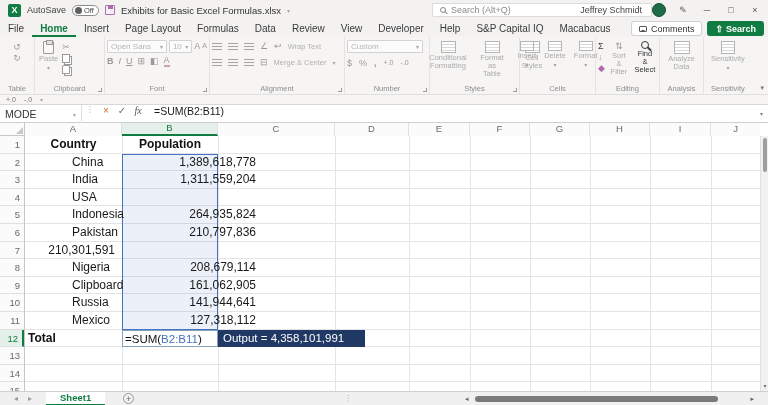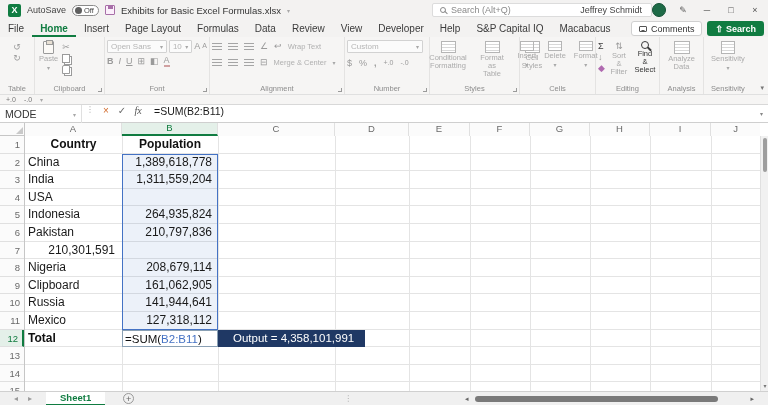--- a/index.html
+++ b/index.html
@@ -73,27 +73,27 @@
   .ch.active{background:#E4F0E9;color:#0E7A3D;border-bottom:2px solid #107C41;line-height:10px;}
   .rowhdrs{position:absolute;top:13px;left:0;width:25px;display:flex;flex-direction:column;border-right:1px solid #c6c6c6;background:#fbfbfb;}
   .rh{height:17.6px;line-height:17.6px;font-size:9.5px;color:#696969;text-align:right;padding-right:4px;border-bottom:1px solid #e0e0e0;}
   .rh.active{background:#E4F0E9;color:#0E7A3D;border-right:2px solid #107C41;}
   .gridbg{position:absolute;left:25px;top:13px;width:735px;height:255px;background:repeating-linear-gradient(to bottom,transparent 0 16.6px,#e4e4e4 16.6px 17.6px);}
   .vline{position:absolute;top:13px;bottom:0;width:1px;background:#e4e4e4;}
   .hdr-row{position:absolute;left:25px;top:13px;height:17.6px;display:flex;font-weight:bold;font-size:12px;color:#111;}
   .hc{height:17.6px;line-height:17.6px;text-align:center;}
   .countries{position:absolute;left:25px;top:30.6px;display:flex;flex-direction:column;}
   .drow{display:flex;height:17.6px;font-size:12px;color:#1a1a1a;}
-  .cA{width:97px;padding-left:3px;line-height:17.6px;}
+  .cA{width:97px;padding-left:3px;line-height:17.6px;margin-left:44px;}
   .cB{width:96px;padding-right:6px;line-height:17.6px;text-align:right;}
   .rangebox{position:absolute;left:122px;top:30.6px;width:96px;height:176px;border:1px solid #4472C4;background:rgba(68,114,196,0.10);pointer-events:none;}
   .totalcell{position:absolute;left:25px;top:206.6px;width:97px;height:17.6px;line-height:17.6px;font-weight:bold;font-size:12px;padding-left:3px;color:#111;}
   .editcell{position:absolute;left:122px;top:206.6px;width:96px;height:17.6px;line-height:16px;background:#fff;border:1px solid #8aa0b4;font-size:11.5px;padding-left:2px;color:#111;white-space:nowrap;}
   .ref-blue{color:#4472C4;}
-  .outputbox{position:absolute;left:218px;top:206.6px;width:147px;height:17.6px;line-height:17.6px;background:#1F3864;color:#fff;font-size:11.5px;padding-left:15px;white-space:nowrap;}
+  .outputbox{position:absolute;left:218px;top:206.6px;width:147px;height:17.6px;line-height:17.6px;background:#1F3864;color:#fff;font-size:11.5px;padding-left:5px;white-space:nowrap;}
   .vscroll{position:absolute;right:0;top:13px;width:8px;height:255px;background:#f1f1f1;border-left:1px solid #e0e0e0;}
   .vthumb{position:absolute;left:2px;top:2px;width:4px;height:34px;background:#9e9e9e;border-radius:2px;}
   .vdown{position:absolute;left:0;bottom:0;width:8px;height:10px;font-size:6px;color:#777;text-align:center;line-height:10px;}
 
   
   .bottombar{position:absolute;top:391px;left:0;width:768px;height:14px;background:#f0f0f0;border-top:1px solid #d0d0d0;display:flex;align-items:center;font-size:9px;color:#777;}
   .sheetnav{display:flex;gap:10px;padding:0 14px;font-size:8px;color:#9a9a9a;}
   .sheettab{height:14px;line-height:12px;padding:0 14px;color:#107C41;font-weight:bold;font-size:9.5px;border-bottom:2px solid #107C41;background:#fff;}
   .addsheet{width:11px;height:11px;border:1px solid #999;border-radius:50%;display:flex;align-items:center;justify-content:center;font-size:9px;color:#666;margin-left:18px;}
   .hsplit{margin-left:210px;font-size:8px;color:#aaa;}

